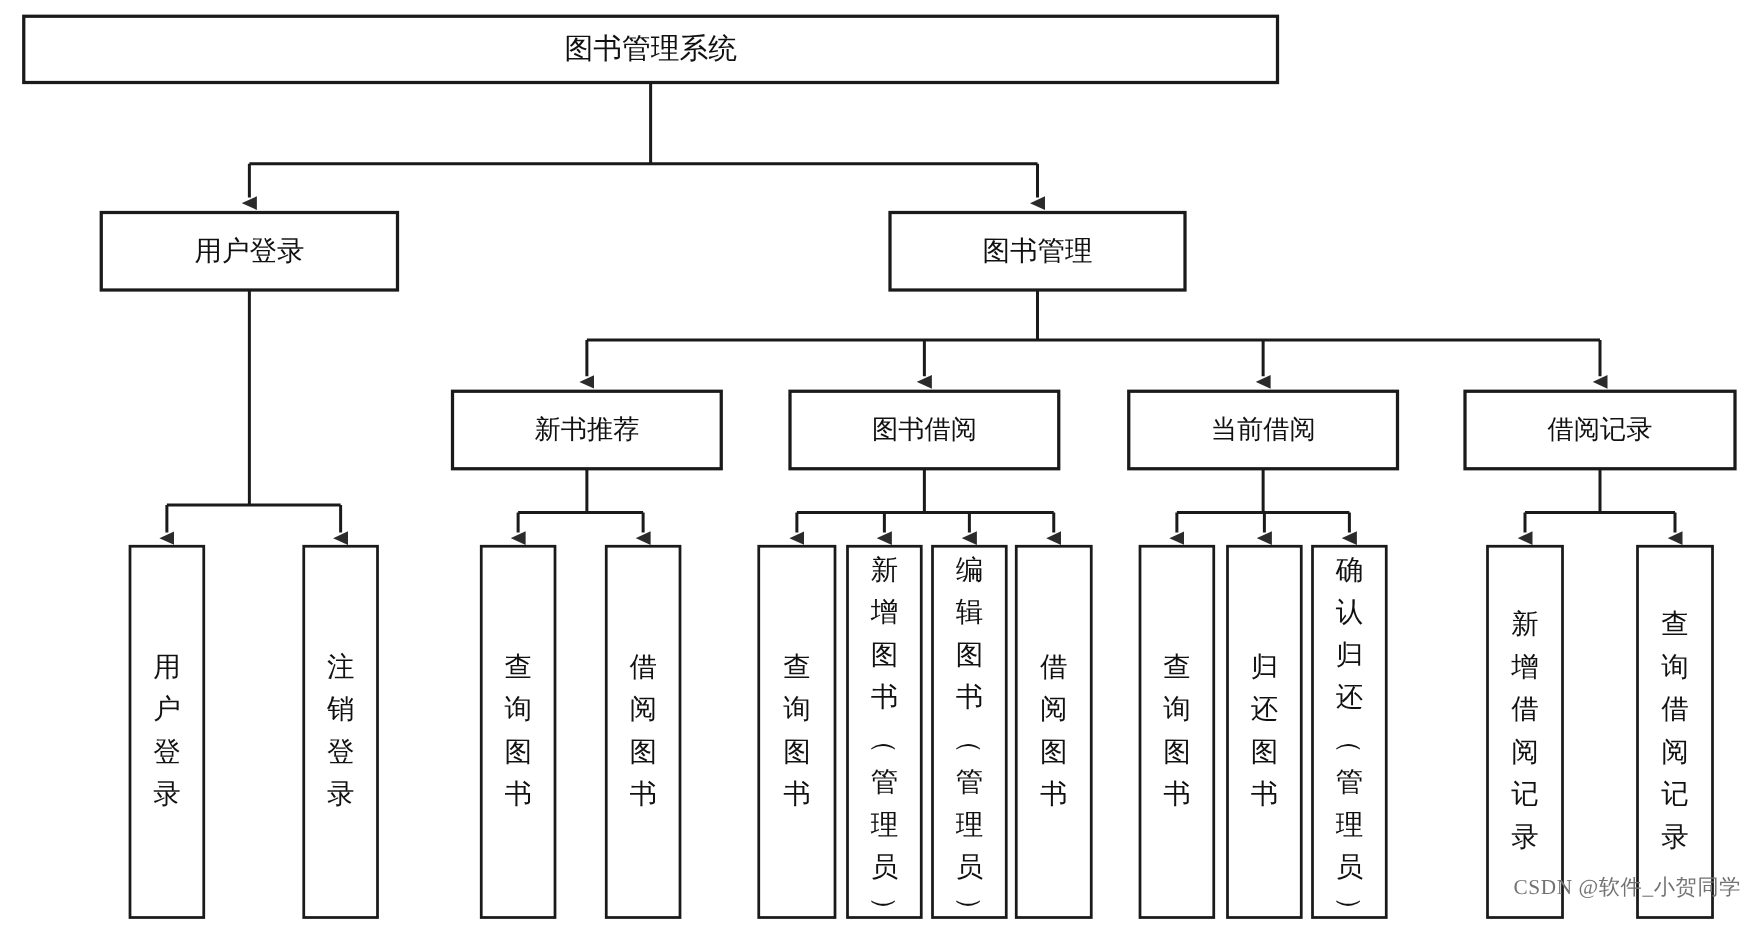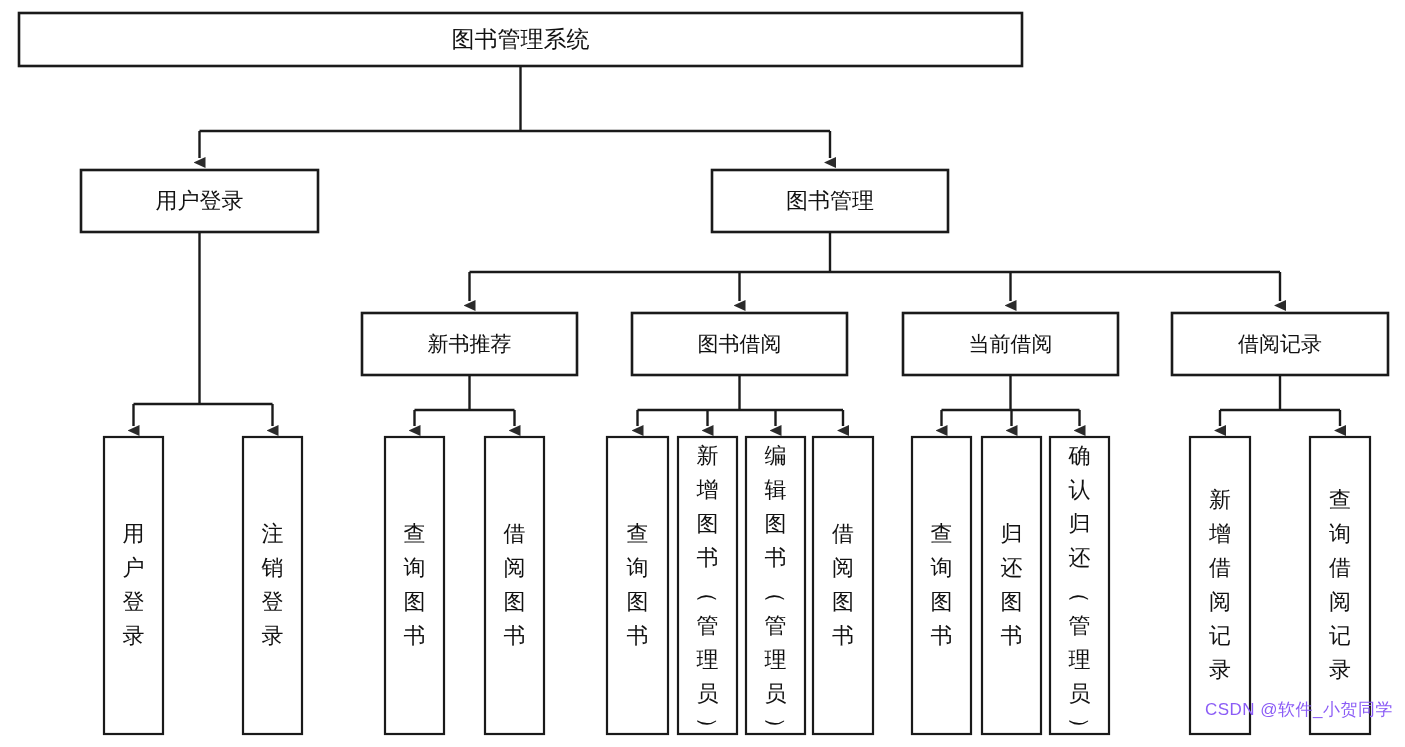--- a/index.html
+++ b/index.html
@@ -56,23 +56,23 @@
   text.vlabel {
     font-family: "DejaVu Sans", "Liberation Sans", sans-serif;
     fill: #111111;
     font-size: 22px;
     text-anchor: middle;
   }
   .watermark {
     position: absolute;
     right: 12px;
     bottom: 6px;
-    font-family: Liberation Sans, sans-serif;
+    font-family: Liberation Serif, serif;
     font-size: 17px;
-    color: #8b5cf6;
+    color: #737373;
     letter-spacing: 0.5px;
     white-space: nowrap;
     pointer-events: none;
   }
 </style>
 </head>
 <body>
 
 <div id="diagram-root">
   <svg class="flow" viewBox="0 0 1405 747" xmlns="http://www.w3.org/2000/svg">

